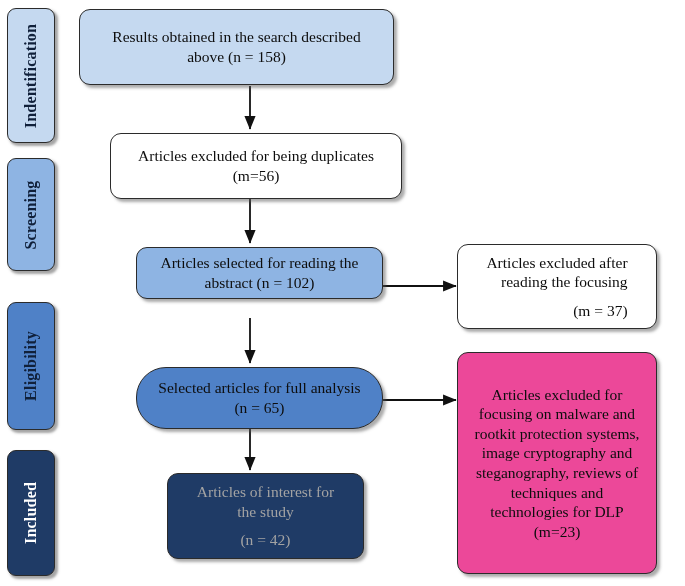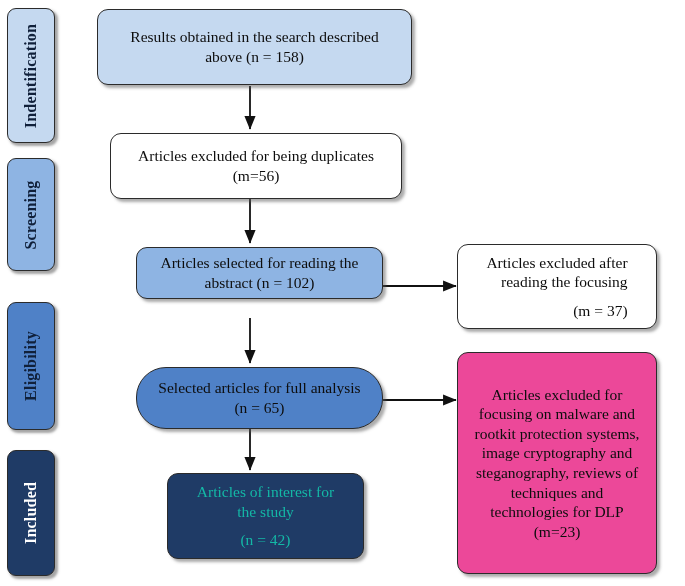--- a/index.html
+++ b/index.html
@@ -56,21 +56,21 @@
     justify-content: center;
     text-align: center;
     box-shadow: 3px 3px 3px rgba(90,90,90,0.5);
     padding: 4px 10px;
   }
   .node .txt {
     font-size: 15.5px;
     line-height: 1.26;
     color: #0d0d0d;
   }
-  .node-dark .txt { color: #14b8a6; }
+  .node-dark .txt { color: #a3a3a3; }
   .node .gap {
     display: block;
     height: 9px;
   }
 
   
   #connectors {
     position: absolute;
     left: 0;
     top: 0;
@@ -113,21 +113,21 @@
 
     <line x1="383" y1="286" x2="456" y2="286" stroke="#111111" stroke-width="1.8" marker-end="url(#arrowhead)"></line>
 
     <line x1="250" y1="318" x2="250" y2="363" stroke="#111111" stroke-width="1.8" marker-end="url(#arrowhead)"></line>
 
     <line x1="383" y1="400" x2="456" y2="400" stroke="#111111" stroke-width="1.8" marker-end="url(#arrowhead)"></line>
 
     <line x1="250" y1="428" x2="250" y2="470" stroke="#111111" stroke-width="1.8" marker-end="url(#arrowhead)"></line>
   </svg>
 
-  <div class="node" style="left:97px; top:9px; width:315px; height:76px; background:#c5d9f0;">
+  <div class="node" style="left:79px; top:9px; width:315px; height:76px; background:#c5d9f0;">
     <div class="txt">
       <span>Results obtained in the search described</span><br>
       <span>above (n = 158)</span>
     </div>
   </div>
 
   <div class="node" style="left:110px; top:133px; width:292px; height:66px; background:#ffffff;">
     <div class="txt">
       <span>Articles excluded for being duplicates</span><br>
       <span>(m=56)</span>

